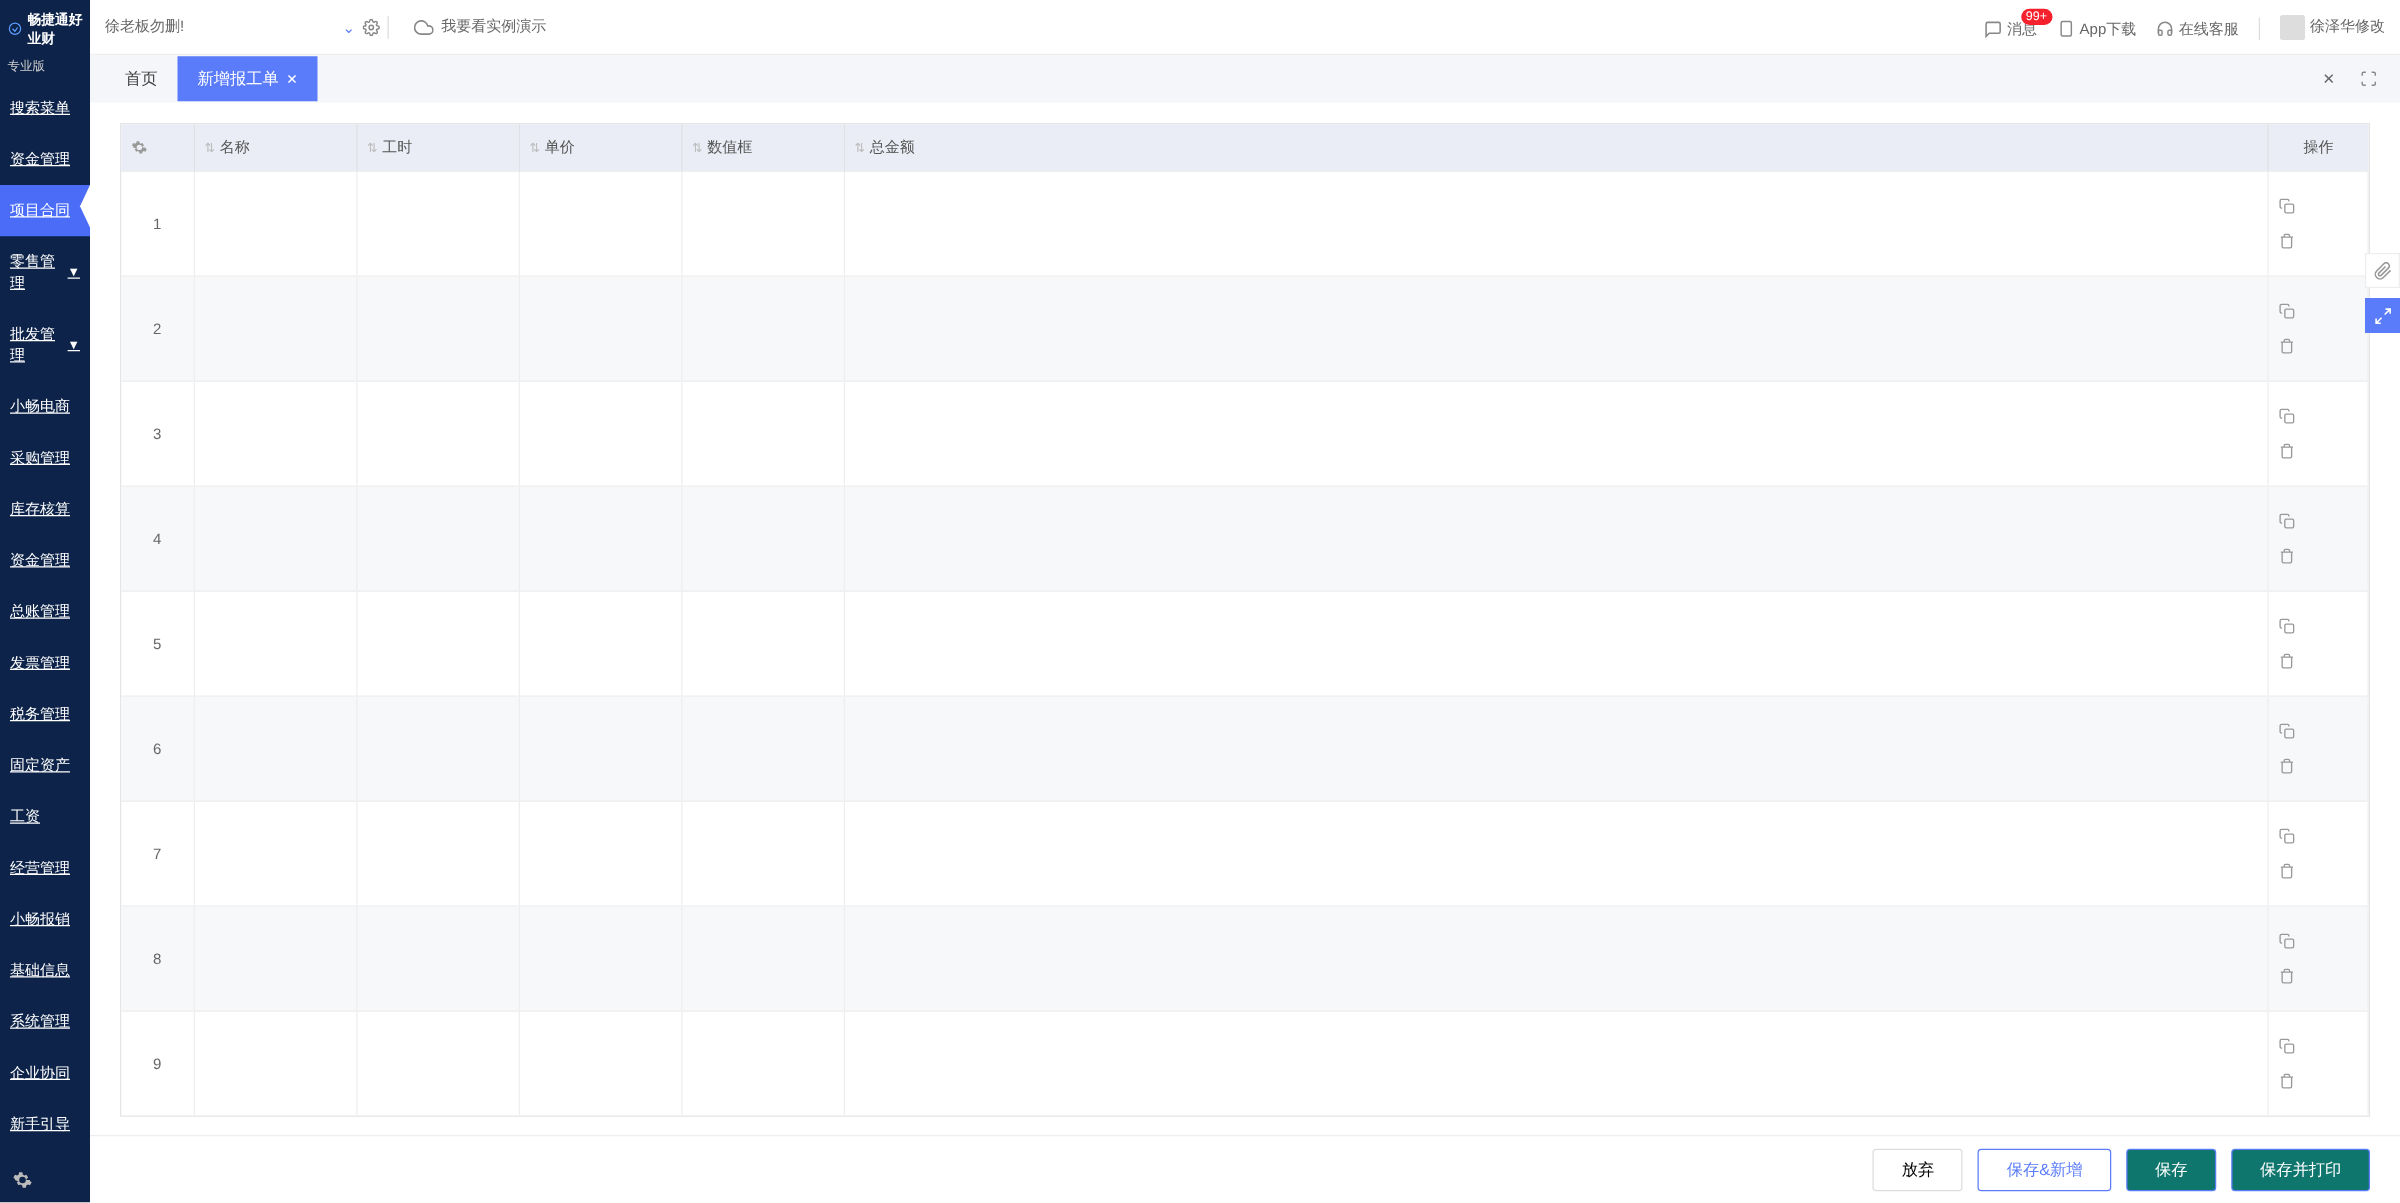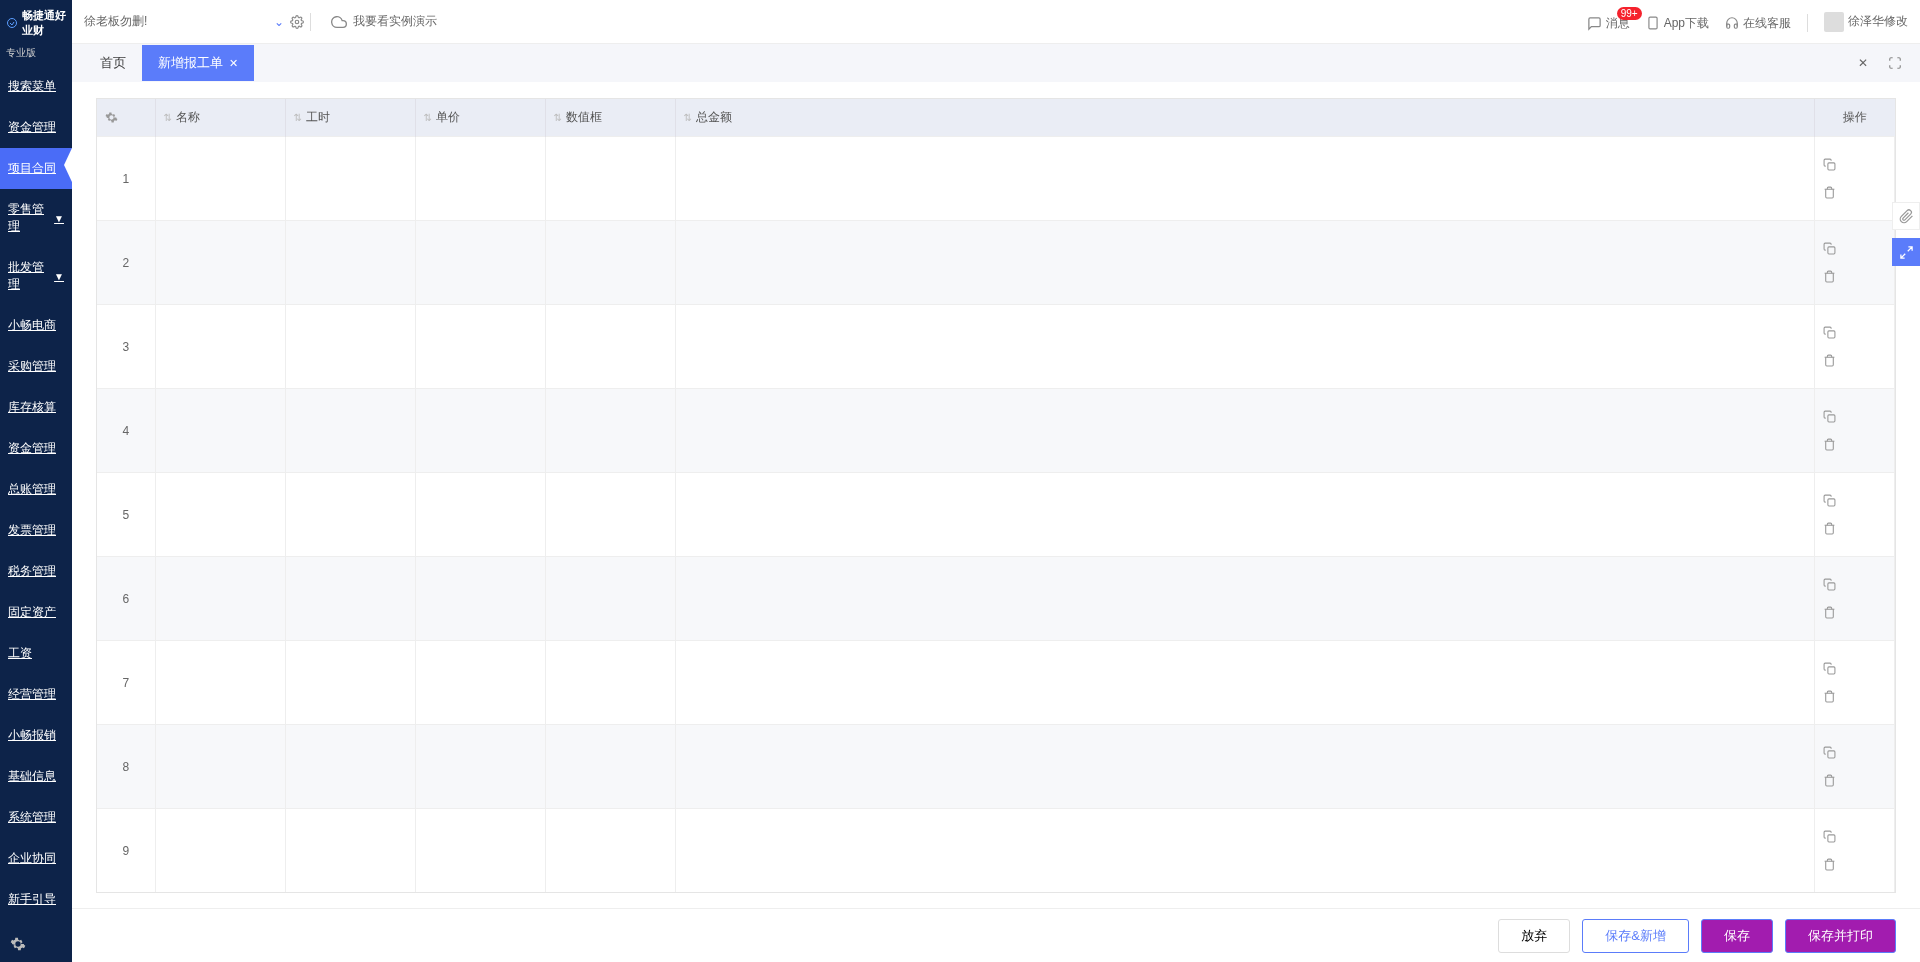--- a/index.html
+++ b/index.html
@@ -75,21 +75,21 @@
     
     
     .side-tools { position: absolute; right: 0; top: 120px; display: flex; flex-direction: column; gap: 8px; }
     .side-tool { width: 28px; height: 28px; background: #fff; border: 1px solid #eee; display: flex; align-items: center; justify-content: center; cursor: pointer; color: #999; }
     .side-tool.blue { background: #5b7cfa; color: #fff; border-color: #5b7cfa; }
     
     
     .footer { height: 54px; border-top: 1px solid #eee; display: flex; align-items: center; justify-content: flex-end; padding: 0 24px; gap: 12px; }
     .btn { padding: 7px 22px; border-radius: 3px; cursor: pointer; font-size: 13px; border: 1px solid #ddd; background: #fff; }
     .btn-outline-primary { border-color: #5b7cfa; color: #5b7cfa; background: #fff; }
-    .btn-primary { background: #a21caf; border-color: #5b7cfa; color: #fff; }
+    .btn-primary { background: #0f766e; border-color: #5b7cfa; color: #fff; }
     
     svg { display: block; }
   </style>
 </head>
 <body>
 
 <div class="app">
   <aside class="sidebar">
     <div class="logo-area">
       <svg class="logo-icon" viewBox="0 0 24 24" fill="none">

